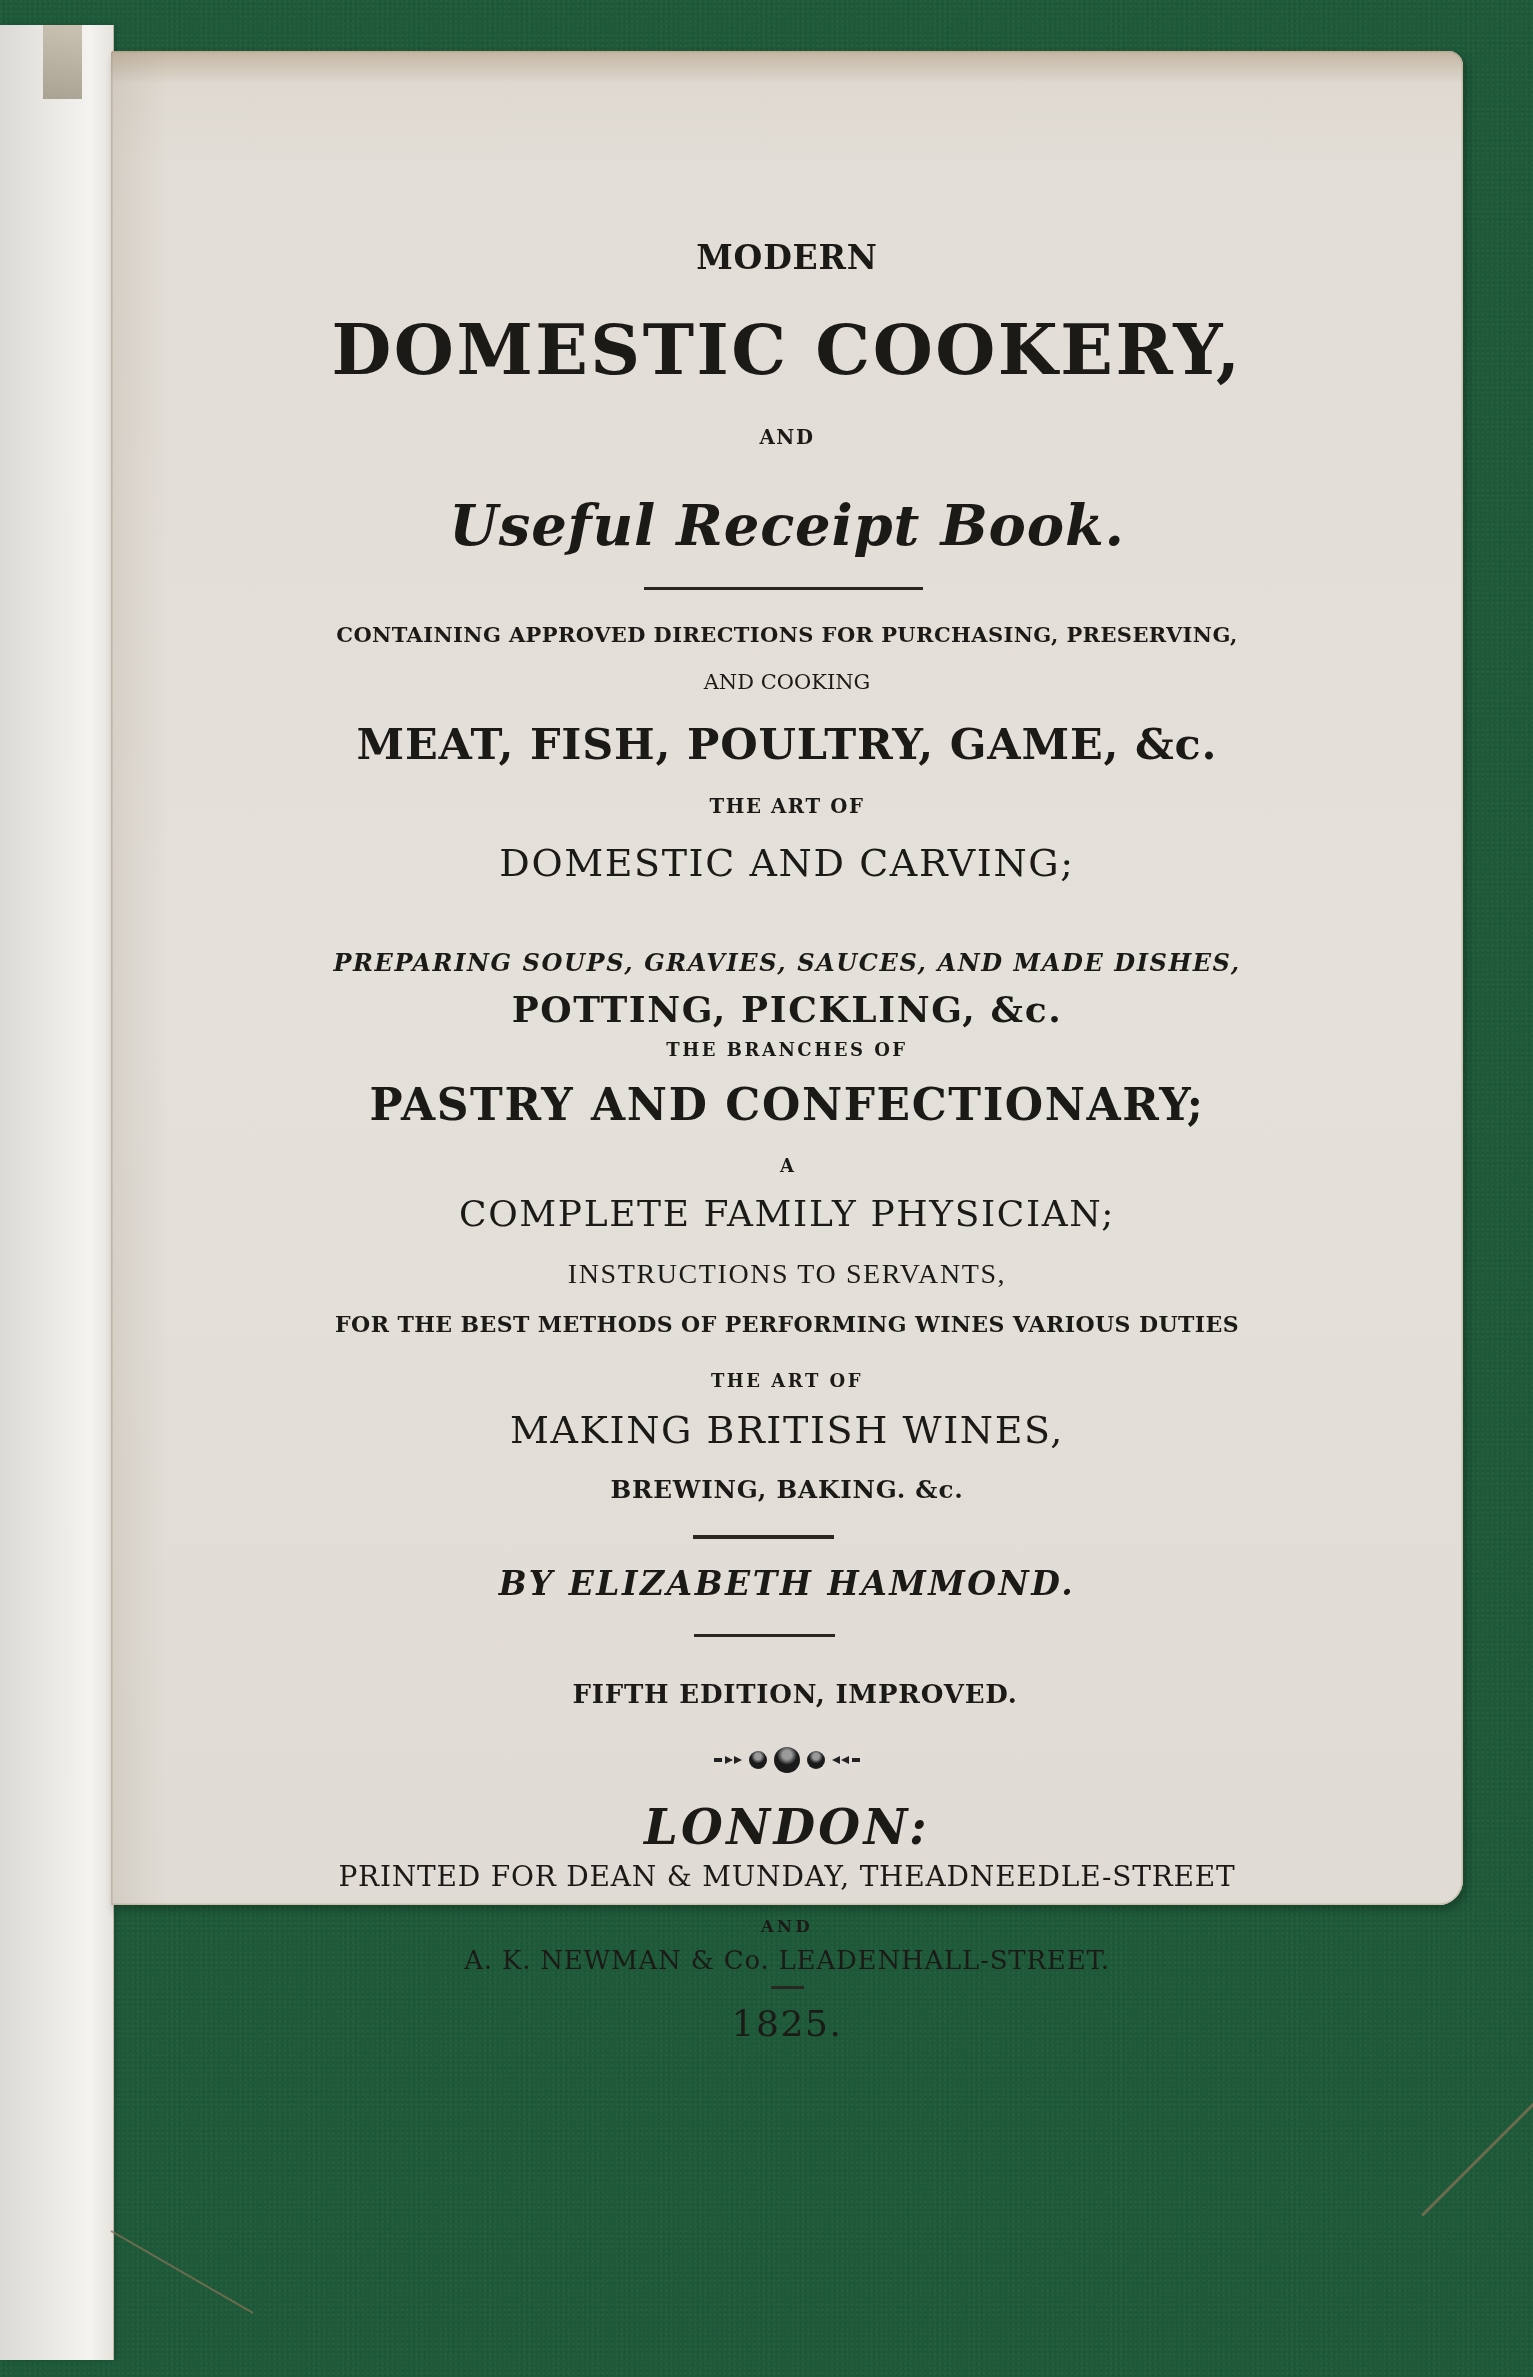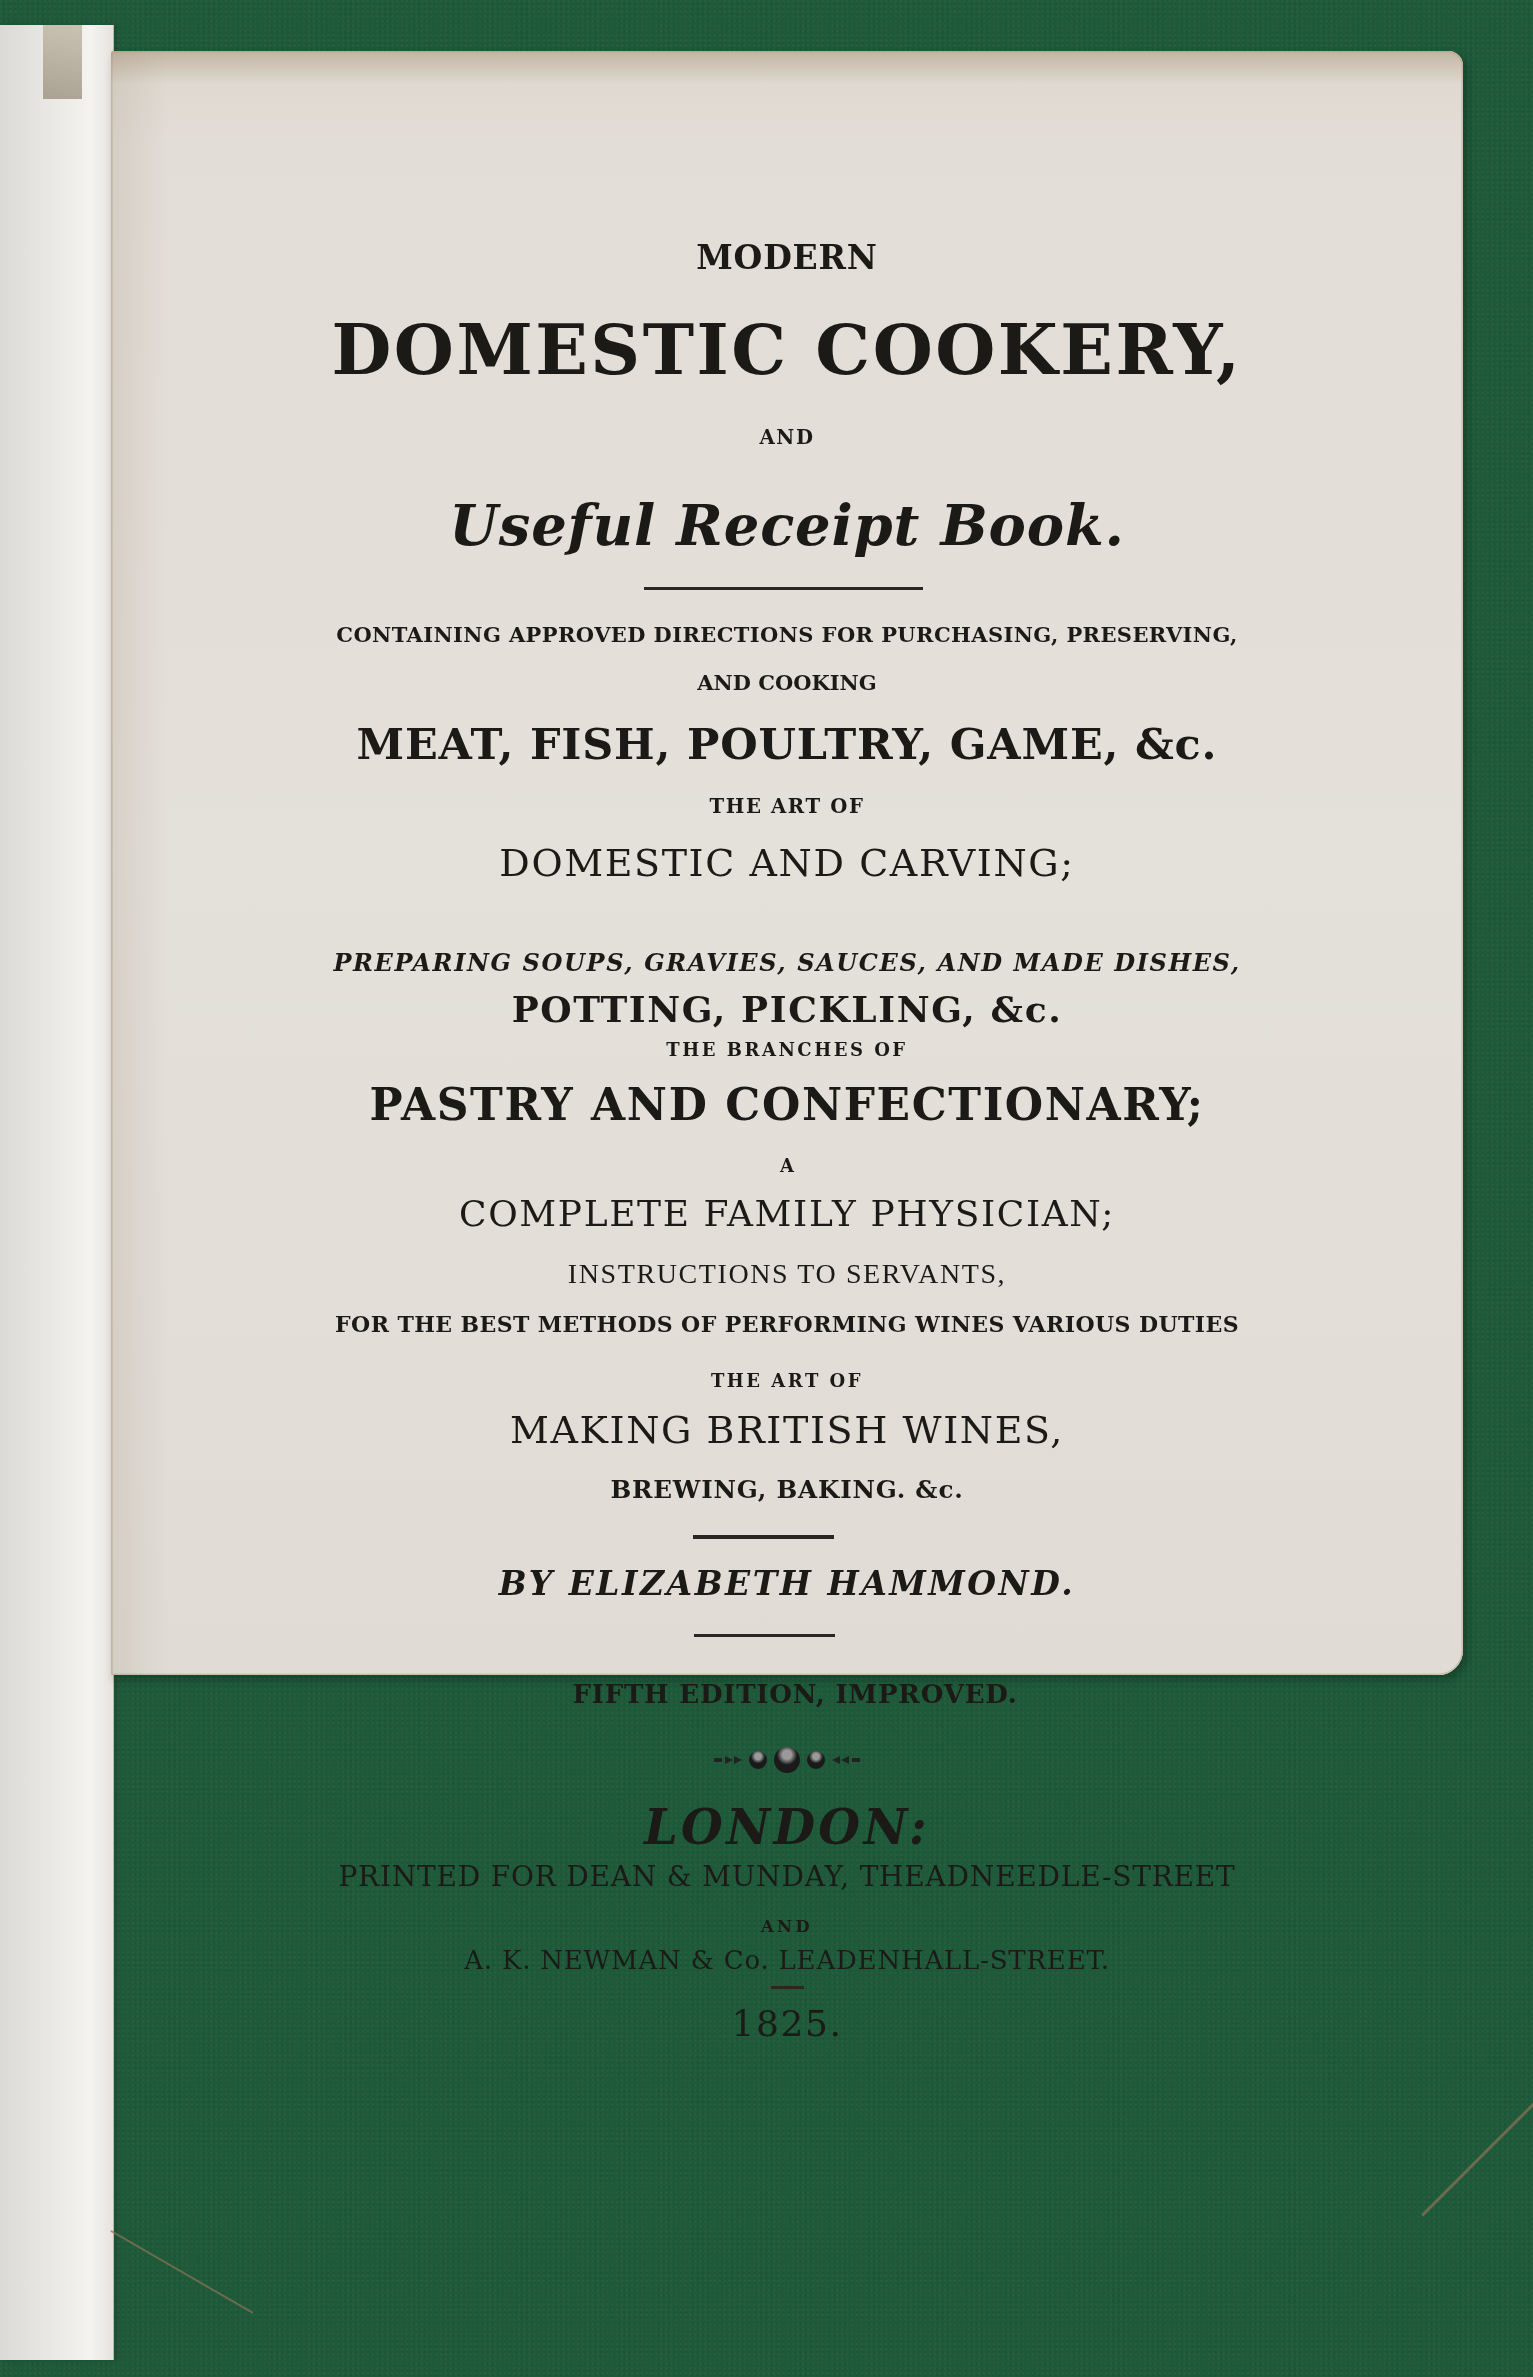--- a/index.html
+++ b/index.html
@@ -17,21 +17,21 @@
     background: linear-gradient(90deg, #dcdad6 0%, #ecebe8 55%, #f4f3f0 80%, #e6e3de 100%);
     border-right:0.8px solid #bdb7ad;
     box-shadow: 2.5px 0 4.9px rgba(0,0,0,0.15);
   }
   .spine-strip {
     position:absolute; left:43px; top:0; width:39px; height:74px;
     background: linear-gradient(180deg,#b9ae98,#8f8572);
     opacity:0.7;
   }
   .main-page {
-    position:absolute; left:111px; top:51px; width:1352px; height:1624px;
+    position:absolute; left:111px; top:51px; width:1352px; height:1854px;
     background: linear-gradient(180deg,#ddd7ce 0%, #e2ddd6 6%, #e4e0da 50%, #e0dcd5 100%);
     border-radius: 3.3px 14.7px 24.6px 1.6px;
     box-shadow: 0 0 0 1.6px #cbbfae inset, 3.3px 4.9px 8.2px rgba(0,0,0,0.25);
   }
   .page-edge-top {
     position:absolute; left:0; top:0; right:0; height:33px;
     background: linear-gradient(180deg, rgba(165,140,110,0.45), rgba(165,140,110,0));
     border-radius: 3.3px 14.7px 0 0;
   }
   .page-edge-left {
@@ -68,21 +68,21 @@
   <div class="page-edge-left"></div>
 
   <div class="line" style="top:190px; font-size:33px; font-weight:bold; letter-spacing:0.8px;">MODERN</div>
   <div class="line" style="top:264px; font-size:69px; font-weight:bold; letter-spacing:2.5px;">DOMESTIC COOKERY,</div>
   <div class="line" style="top:377px; font-size:19.7px; font-weight:bold; letter-spacing:1.6px;">AND</div>
   <div class="line blackletter" style="top:446px; font-size:56px;">Useful Receipt Book.</div>
 
   <div class="rule" style="top:536px; left:533px; width:279px; height:2.5px;"></div>
 
   <div class="line" style="top:573px; font-size:21px; font-weight:bold; letter-spacing:0.4px;">CONTAINING APPROVED DIRECTIONS FOR PURCHASING, PRESERVING,</div>
-  <div class="line" style="top:621px; font-size:21px; font-weight:bold;">AND COOKING</div>
+  <div class="line" style="top:621px; font-size:21px; font-weight:normal;">AND COOKING</div>
   <div class="line" style="top:672px; font-size:43px; font-weight:bold; letter-spacing:0.8px;">MEAT, FISH, POULTRY, GAME, &amp;c.</div>
   <div class="line" style="top:746px; font-size:19.7px; font-weight:bold; letter-spacing:1.6px;">THE ART OF</div>
   <div class="line" style="top:793px; font-size:38px; letter-spacing:1.6px;">DOMESTIC AND CARVING;</div>
   <div class="line" style="top:862px; font-size:24px; font-style:italic; font-weight:bold; letter-spacing:1.6px;margin-top:38px;">PREPARING SOUPS, GRAVIES, SAUCES, AND MADE DISHES,</div>
   <div class="line" style="top:940px; font-size:36px; font-weight:bold; letter-spacing:1.6px;">POTTING, PICKLING, &amp;c.</div>
   <div class="line" style="top:990px; font-size:18px; font-weight:bold; letter-spacing:2.5px;">THE BRANCHES OF</div>
   <div class="line" style="top:1032px; font-size:44px; font-weight:bold; letter-spacing:1.6px;">PASTRY AND CONFECTIONARY;</div>
   <div class="line" style="top:1106px; font-size:18px; font-weight:bold;">A</div>
   <div class="line" style="top:1145px; font-size:36px; letter-spacing:1.6px;">COMPLETE FAMILY PHYSICIAN;</div>
   <div class="line" style="top:1209px; font-size:28px; letter-spacing:1.6px;font-family:Liberation Serif, serif;">INSTRUCTIONS TO SERVANTS,</div>

